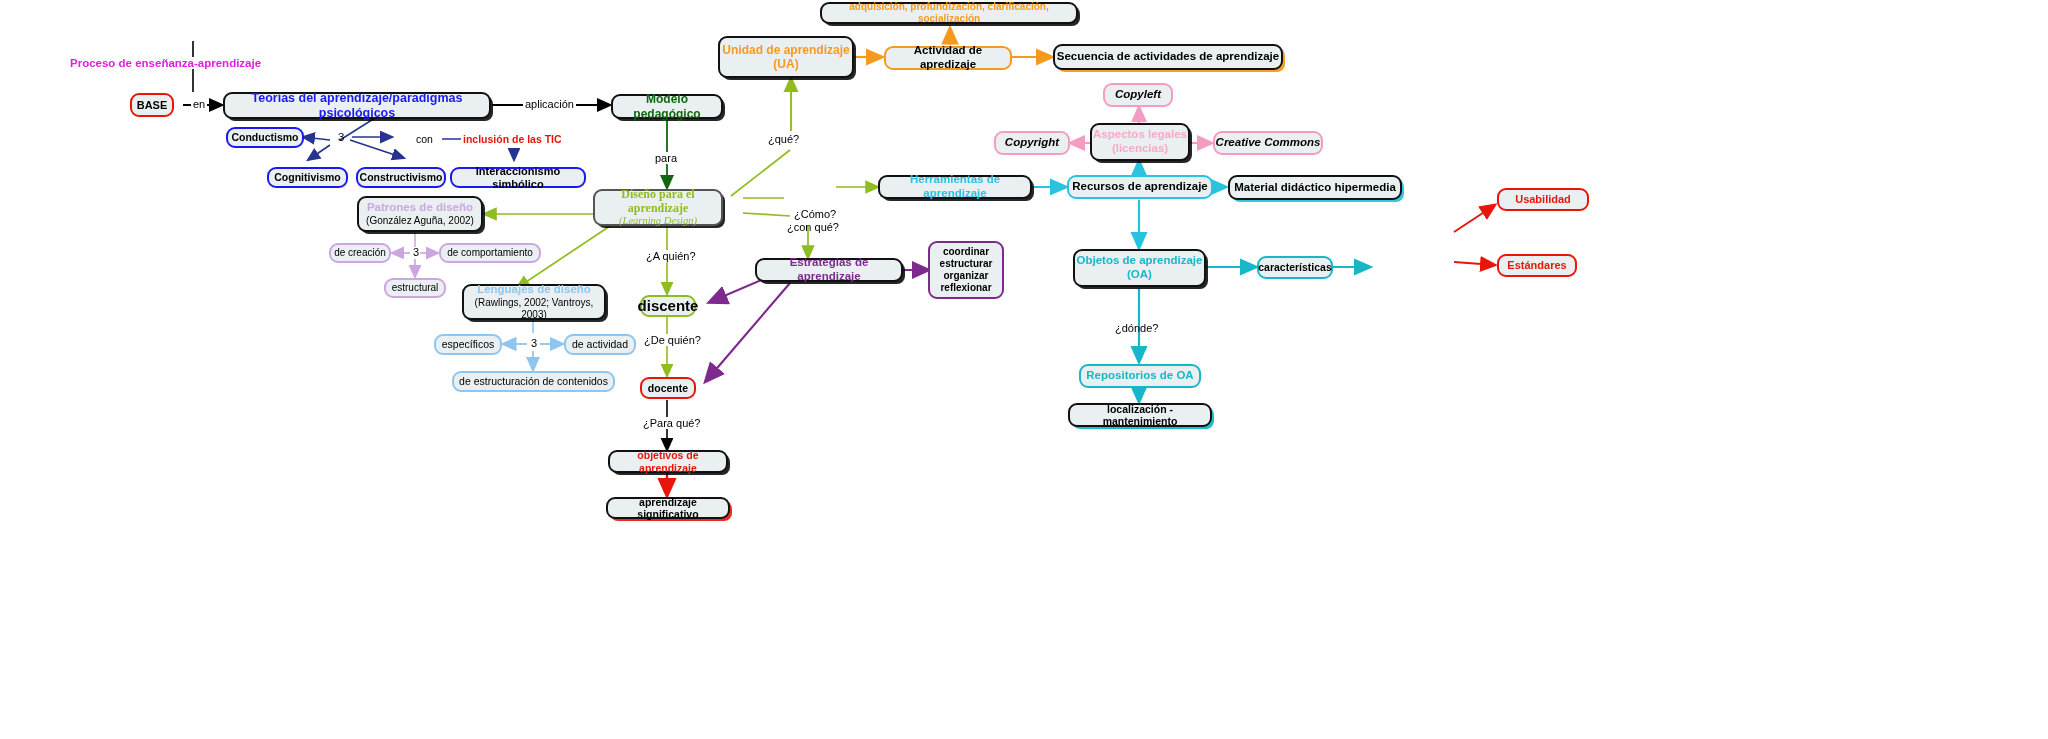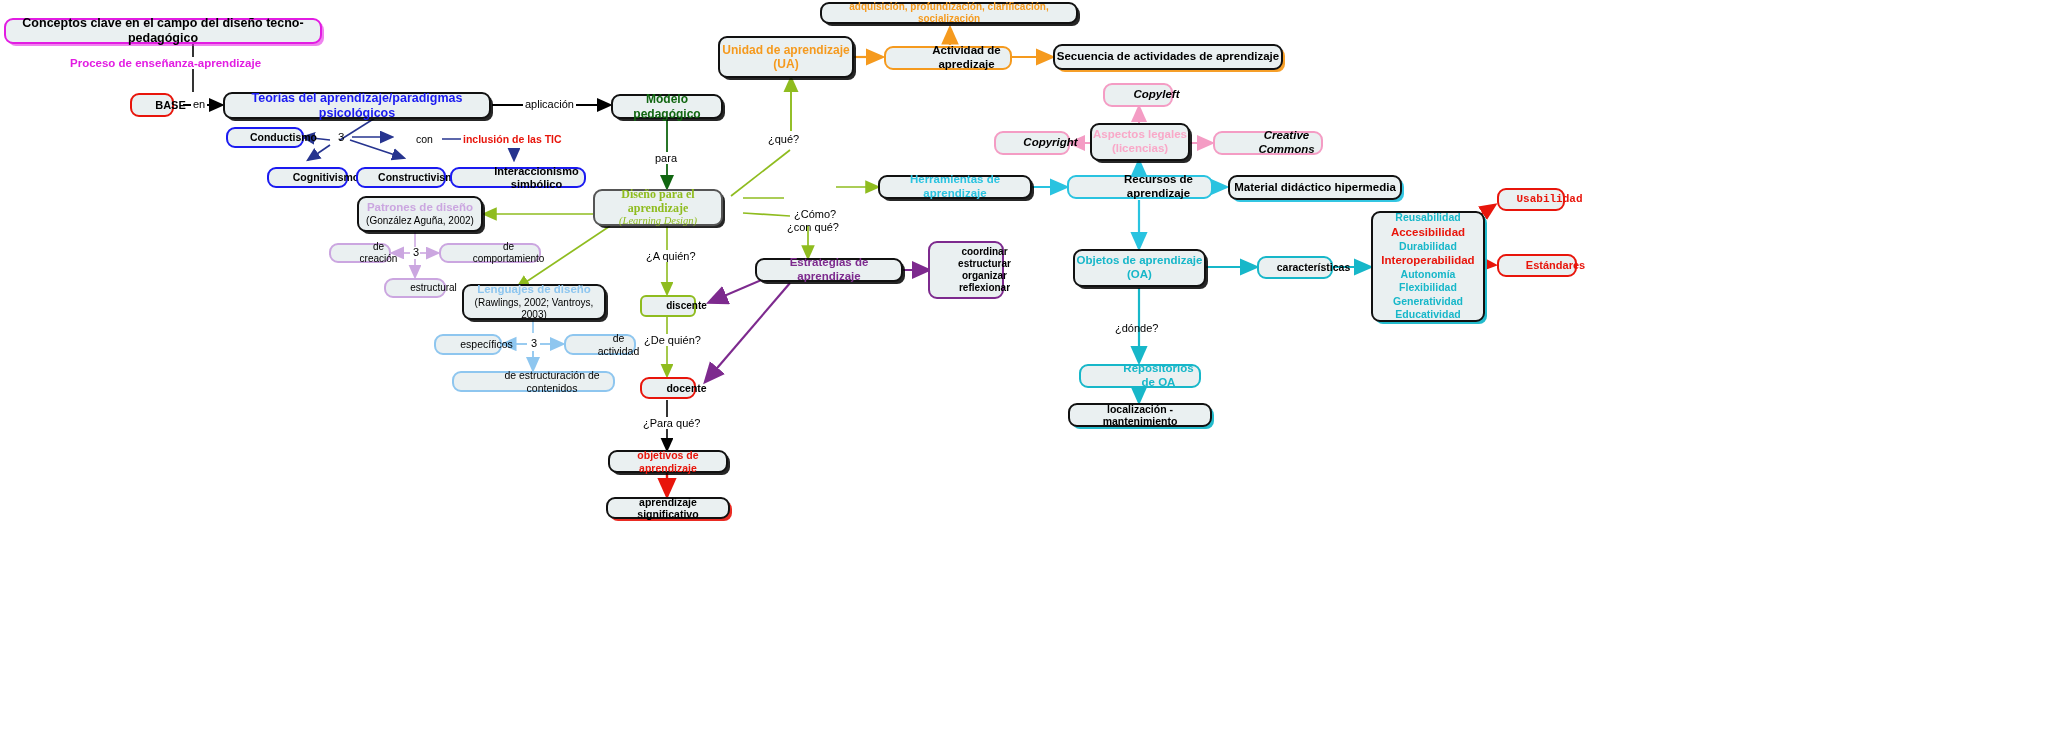--- a/index.html
+++ b/index.html
@@ -6,21 +6,21 @@
   body{width:2048px;height:739px;position:relative;overflow:hidden;
        font-family:"Liberation Sans","DejaVu Sans",sans-serif;}
   #stage{position:absolute;left:0;top:0;width:2048px;height:739px;}
   svg#links{position:absolute;left:0;top:0;width:2048px;height:739px;pointer-events:none;}
 
   .node{position:absolute;box-sizing:border-box;display:flex;flex-direction:column;
         align-items:center;justify-content:center;text-align:center;
         background:#eaf0f1;border-radius:9px;line-height:1.18;}
   
   .nb{border:2.5px solid #111;box-shadow:3px 3px 0 -1px rgba(0,0,0,0.85);}
-  .plain{border-width:2px;border-style:solid;padding-left:37px;}
+  .plain{border-width:2px;border-style:solid;}
 
   .lbl{position:absolute;white-space:nowrap;background:#fff;padding:0 2px;}
   .lbl.nobg{background:transparent;}
 
   .t-blue{color:#1a1af0;}
   .t-black{color:#000;}
   .t-red{color:#e8150b;}
   .t-green{color:#116611;}
   .t-olive{color:#8fbc1f;}
   .t-purple{color:#7d2a8e;}
@@ -169,23 +169,20 @@
   <path d="M1333,267 L1370,267" stroke="#17b7c9" stroke-width="2.2" fill="none" marker-end="url(#ahTeal)"></path>
 
   <path d="M1454,232 L1495,205" stroke="#e8150b" stroke-width="2" fill="none" marker-end="url(#ahRed)"></path>
   <path d="M1454,262 L1495,265" stroke="#e8150b" stroke-width="2" fill="none" marker-end="url(#ahRed)"></path>
 
   <path d="M1139,288 L1139,362" stroke="#17b7c9" stroke-width="2.2" fill="none" marker-end="url(#ahTeal)"></path>
 
   <path d="M1139,390 L1139,402" stroke="#17b7c9" stroke-width="2.2" fill="none" marker-end="url(#ahTeal)"></path>
 </svg>
 
-<div class="node nb" style="left:4px;top:18px;width:318px;height:26px;border-color:#e21ce2;box-shadow:3px 3px 0 -1px rgba(226,28,226,0.55);font-weight:bold;font-size:12.5px;">
-  <span class="t-black">Conceptos clave en el campo del diseño tecno-pedagógico</span>
-</div>
 <div class="lbl t-magenta" style="left:68px;top:57px;font-size:11.5px;font-weight:bold;">Proceso de enseñanza-aprendizaje</div>
 
 <div class="node plain" style="left:130px;top:93px;width:44px;height:24px;border-color:#e8150b;border-width:2.2px;font-weight:bold;font-size:11px;">
   <span>BASE</span>
 </div>
 <div class="lbl" style="left:191px;top:98px;font-size:11px;">en</div>
 
 <div class="node nb" style="left:223px;top:92px;width:268px;height:27px;font-weight:bold;font-size:12.5px;">
   <span class="t-blue">Teorías del aprendizaje/paradigmas psicológicos</span>
 </div>
@@ -245,21 +242,21 @@
 </div>
 <div class="lbl nobg" style="left:529px;top:337px;font-size:11px;">3</div>
 <div class="node plain" style="left:564px;top:334px;width:72px;height:21px;border-color:#8ec6ef;font-size:10.5px;">
   <span>de actividad</span>
 </div>
 <div class="node plain" style="left:452px;top:371px;width:163px;height:21px;border-color:#8ec6ef;font-size:10.5px;">
   <span>de estructuración de contenidos</span>
 </div>
 
 <div class="lbl" style="left:644px;top:250px;font-size:11px;">¿A quién?</div>
-<div class="node plain" style="left:640px;top:295px;width:56px;height:22px;border-color:#8fbc1f;border-width:2.4px;font-weight:bold;font-size:10px;border-radius:6px;">
+<div class="node plain" style="left:640px;top:295px;width:56px;height:22px;border-color:#8fbc1f;border-width:2.4px;font-weight:bold;font-size:15px;">
   <span>discente</span>
 </div>
 <div class="lbl" style="left:642px;top:334px;font-size:11px;">¿De quién?</div>
 <div class="node plain" style="left:640px;top:377px;width:56px;height:22px;border-color:#e8150b;border-width:2.4px;font-weight:bold;font-size:10.5px;">
   <span>docente</span>
 </div>
 <div class="lbl" style="left:641px;top:417px;font-size:11px;">¿Para qué?</div>
 <div class="node nb" style="left:608px;top:450px;width:120px;height:23px;font-weight:bold;font-size:10.5px;">
   <span class="t-red">objetivos de aprendizaje</span>
 </div>
@@ -320,32 +317,22 @@
 </div>
 
 <div class="node nb" style="left:1073px;top:249px;width:133px;height:38px;font-weight:bold;font-size:11.5px;">
   <span class="t-teal">Objetos de aprendizaje</span>
   <span class="t-teal">(OA)</span>
 </div>
 <div class="node plain" style="left:1257px;top:256px;width:76px;height:23px;border-color:#17b7c9;border-width:2.2px;font-weight:bold;font-size:10.5px;">
   <span>características</span>
 </div>
 
-<div class="node nb" style="left:1371px;top:211px;width:114px;height:111px;box-shadow:3px 3px 0 -1px rgba(23,183,201,0.95);font-size:10.5px;font-weight:bold;line-height:1.28;">
-  <span class="t-teal">Reusabilidad</span>
-  <span class="t-red" style="font-size:11.5px;">Accesibilidad</span>
-  <span class="t-teal">Durabilidad</span>
-  <span class="t-red" style="font-size:11.5px;">Interoperabilidad</span>
-  <span class="t-teal">Autonomía</span>
-  <span class="t-teal">Flexibilidad</span>
-  <span class="t-teal">Generatividad</span>
-  <span class="t-teal">Educatividad</span>
-</div>
-
-<div class="node plain" style="left:1497px;top:188px;width:68px;height:23px;border-color:#e8150b;border-width:2.2px;font-weight:bold;font-size:11px;font-family:Liberation Mono, monospace;">
+
+<div class="node plain" style="left:1497px;top:188px;width:92px;height:23px;border-color:#e8150b;border-width:2.2px;font-weight:bold;font-size:11px;">
   <span class="t-red">Usabilidad</span>
 </div>
 <div class="node plain" style="left:1497px;top:254px;width:80px;height:23px;border-color:#e8150b;border-width:2.2px;font-weight:bold;font-size:11px;">
   <span class="t-red">Estándares</span>
 </div>
 
 <div class="lbl nobg" style="left:1113px;top:322px;font-size:11px;">¿dónde?</div>
 <div class="node plain" style="left:1079px;top:364px;width:122px;height:24px;border-color:#17b7c9;border-width:2.2px;font-weight:bold;font-size:11.5px;">
   <span class="t-teal">Repositorios de OA</span>
 </div>

